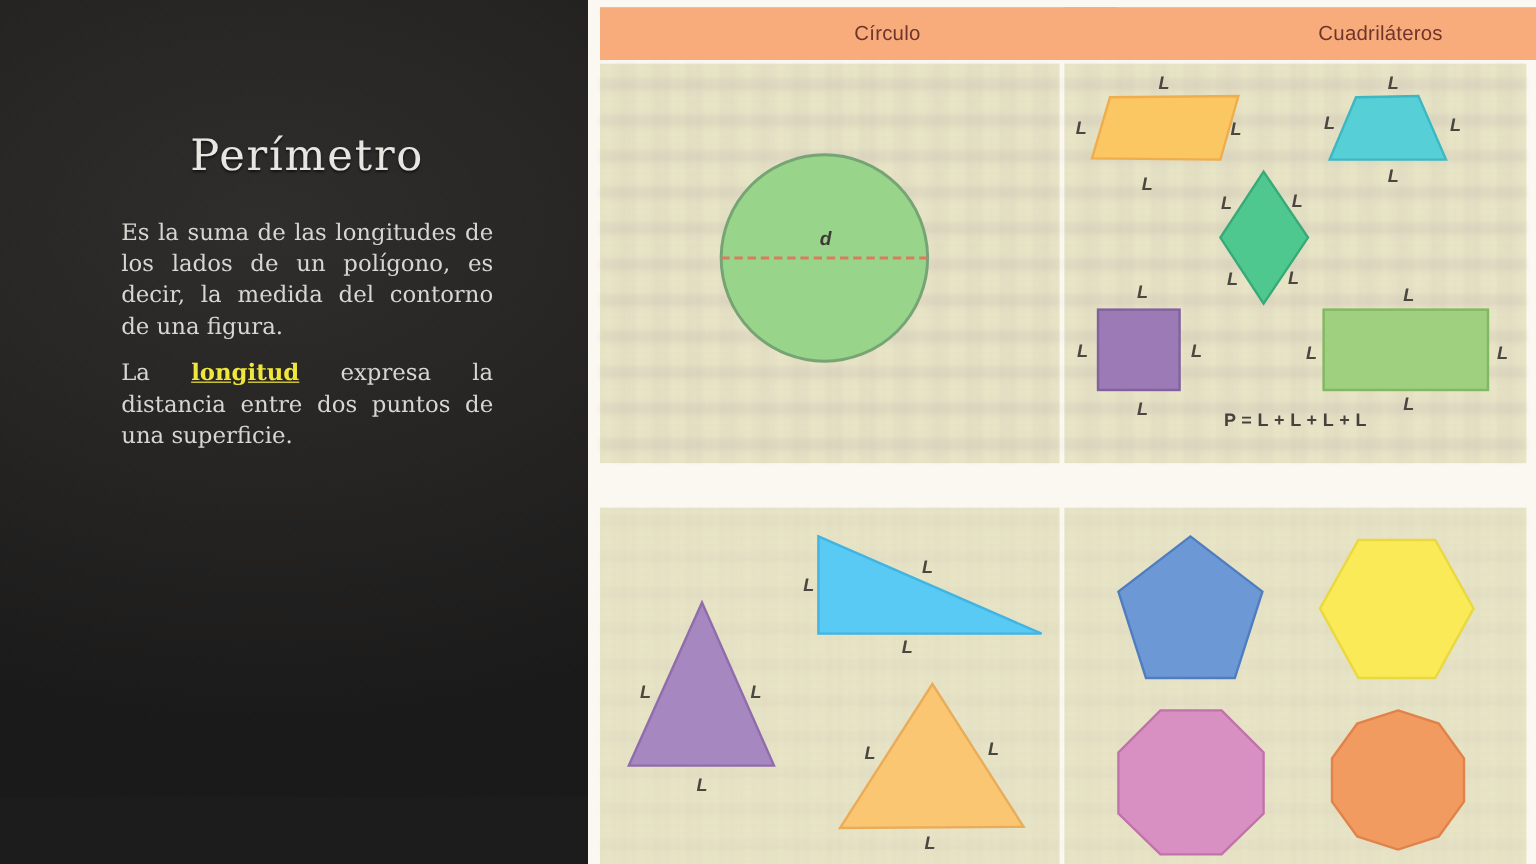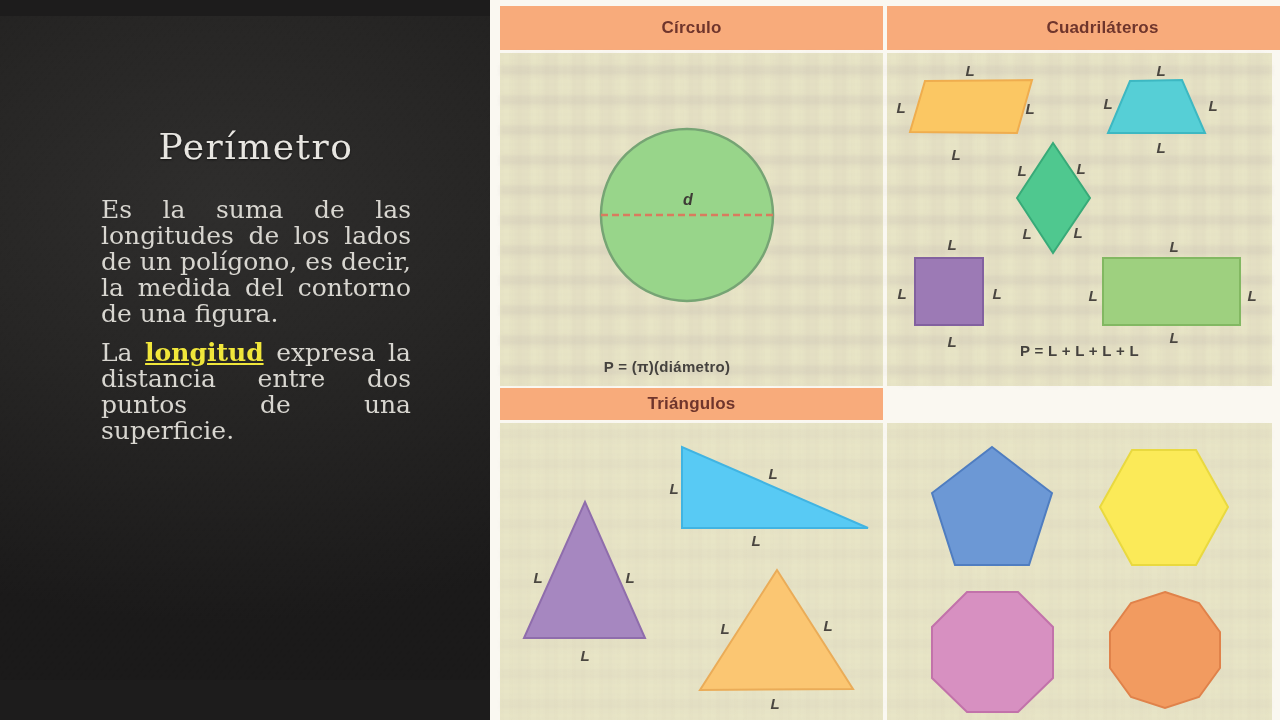--- a/index.html
+++ b/index.html
@@ -4,53 +4,53 @@
 <style>
   html,body { margin:0; padding:0; background:#111; }
   .slide {
     position:relative; width:1280px; height:720px; overflow:hidden;
     font-family:"Liberation Sans", sans-serif;
     background:#1d1c1c;
   }
 
   
   .left-panel {
-    position:absolute; left:0; top:16px; width:490px; height:664px;
+    position:absolute; left:0; top:0; width:490px; height:664px;
     background:
       radial-gradient(ellipse 620px 420px at 45% 28%, #2f2e2d 0%, #272625 45%, #1b1a1a 100%);
   }
   .left-panel::after {
     content:""; position:absolute; inset:0; pointer-events:none; opacity:.35;
     background:
       repeating-linear-gradient(63deg, rgba(255,255,255,.012) 0 3px, transparent 3px 7px),
       repeating-linear-gradient(-48deg, rgba(0,0,0,.05) 0 2px, transparent 2px 6px);
   }
   .left-content { position:absolute; left:101px; top:110px; width:310px; }
   .slide-title {
     font-family:"DejaVu Serif", serif; font-weight:400;
     font-size:36px; letter-spacing:1.5px; color:#E9E7E2;
     text-align:center; margin:0 0 30px 0;
     text-shadow:0 1px 2px rgba(0,0,0,.6);
   }
   .para {
-    font-family:"DejaVu Serif", serif; font-size:25px; line-height:26px;
+    font-family:"DejaVu Serif", serif; font-size:19px; line-height:26px;
     color:#D9D7D1; text-align:justify; text-justify:inter-word; margin:0 0 13px 0;
   }
   .hl { color:#F2E83B; font-weight:bold;text-decoration:underline; }
 
   
   .image-panel {
     position:absolute; left:490px; top:0; width:790px; height:720px;
     background:#FAF8F1;
   }
   .cell { position:absolute; }
   .hdr {
     background:#F8AB7B;
     display:flex; align-items:center; justify-content:center;
-    font-weight:bold; font-size:17px; color:#6F352C; letter-spacing:.2px;
+    font-weight:normal; font-size:17px; color:#6F352C; letter-spacing:.2px;padding-left:48px;
   }
   .bdy {
     background:#E8E5C6;
   }
   .bdy::before { 
     content:""; position:absolute; inset:0; pointer-events:none; opacity:.5;
     background:
       repeating-linear-gradient(0deg, rgba(200,185,190,.06) 0 3px, transparent 3px 6px),
       repeating-linear-gradient(90deg, rgba(190,180,150,.06) 0 4px, transparent 4px 9px);
   }
@@ -94,21 +94,20 @@
     <div class="cell hdr" style="left:10px; top:6px; width:383px; height:44px;">Círculo</div>
     <div class="cell hdr" style="left:397px; top:6px; width:431px; height:44px;">Cuadriláteros</div>
 
     <div class="cell bdy" style="left:10px; top:53px; width:383px; height:333px;">
       <div class="ghost"></div>
       <svg width="383" height="333" viewBox="0 0 383 333">
         <circle cx="187" cy="162" r="86" stroke-width="2.5" fill="#98D58A" stroke="#76A474"></circle>
         <line x1="101" y1="162" x2="273" y2="162" stroke-width="2.5" stroke-dasharray="7 4" stroke="#D97B5E"></line>
       </svg>
       <span class="dlab" style="left:188px; top:147px;">d</span>
-      <div class="formula" style="left:0; width:334px; top:305px;">P = (π)(diámetro)</div>
     </div>
 
     <div class="cell bdy" style="left:397px; top:53px; width:385px; height:333px;">
       <div class="ghost"></div>
       <svg width="385" height="333" viewBox="0 0 385 333">
         <polygon points="38,28 145,27 130,80 23,79" stroke-width="2" fill="#FBC763" stroke="#EFAD4E"></polygon>
         <polygon points="243,28 295,27 318,80 221,80" stroke-width="2" fill="#56CFD6" stroke="#3DB8C2"></polygon>
         <polygon points="166,90 203,145 166,200 130,145" stroke-width="2" fill="#4FC88F" stroke="#38AA78"></polygon>
         <rect x="28" y="205" width="68" height="67" stroke-width="2" fill="#9C7AB5" stroke="#82619F"></rect>
         <rect x="216" y="205" width="137" height="67" stroke-width="2" fill="#9ED07F" stroke="#82B862"></rect>
@@ -134,21 +133,20 @@
       <span class="lab" style="left:110px; top:240px;">L</span>
       <span class="lab" style="left:65px;  top:288px;">L</span>
 
       <span class="lab" style="left:287px; top:193px;">L</span>
       <span class="lab" style="left:206px; top:242px;">L</span>
       <span class="lab" style="left:365px; top:242px;">L</span>
       <span class="lab" style="left:287px; top:284px;">L</span>
       <div class="formula" style="left:0; right:0; top:289px;">P = L + L + L + L</div>
     </div>
 
-    <div class="cell hdr" style="left:10px; top:388px; width:383px; height:32px;">Triángulos</div>
 
     <div class="cell bdy" style="left:10px; top:423px; width:383px; height:297px;">
       <div class="ghost faint"></div>
       <svg width="383" height="297" viewBox="0 0 383 297">
         <polygon points="182,24 182,105 368,105" stroke-width="2" fill="#58CAF4" stroke="#41B4E2"></polygon>
         <polygon points="85,79 24,215 145,215" stroke-width="2" fill="#A687C0" stroke="#8F6DAC"></polygon>
         <polygon points="277,147 200,267 353,266" stroke-width="2" fill="#FBC672" stroke="#EAAC58"></polygon>
       </svg>
 
       <span class="lab" style="left:174px; top:65px;">L</span>

